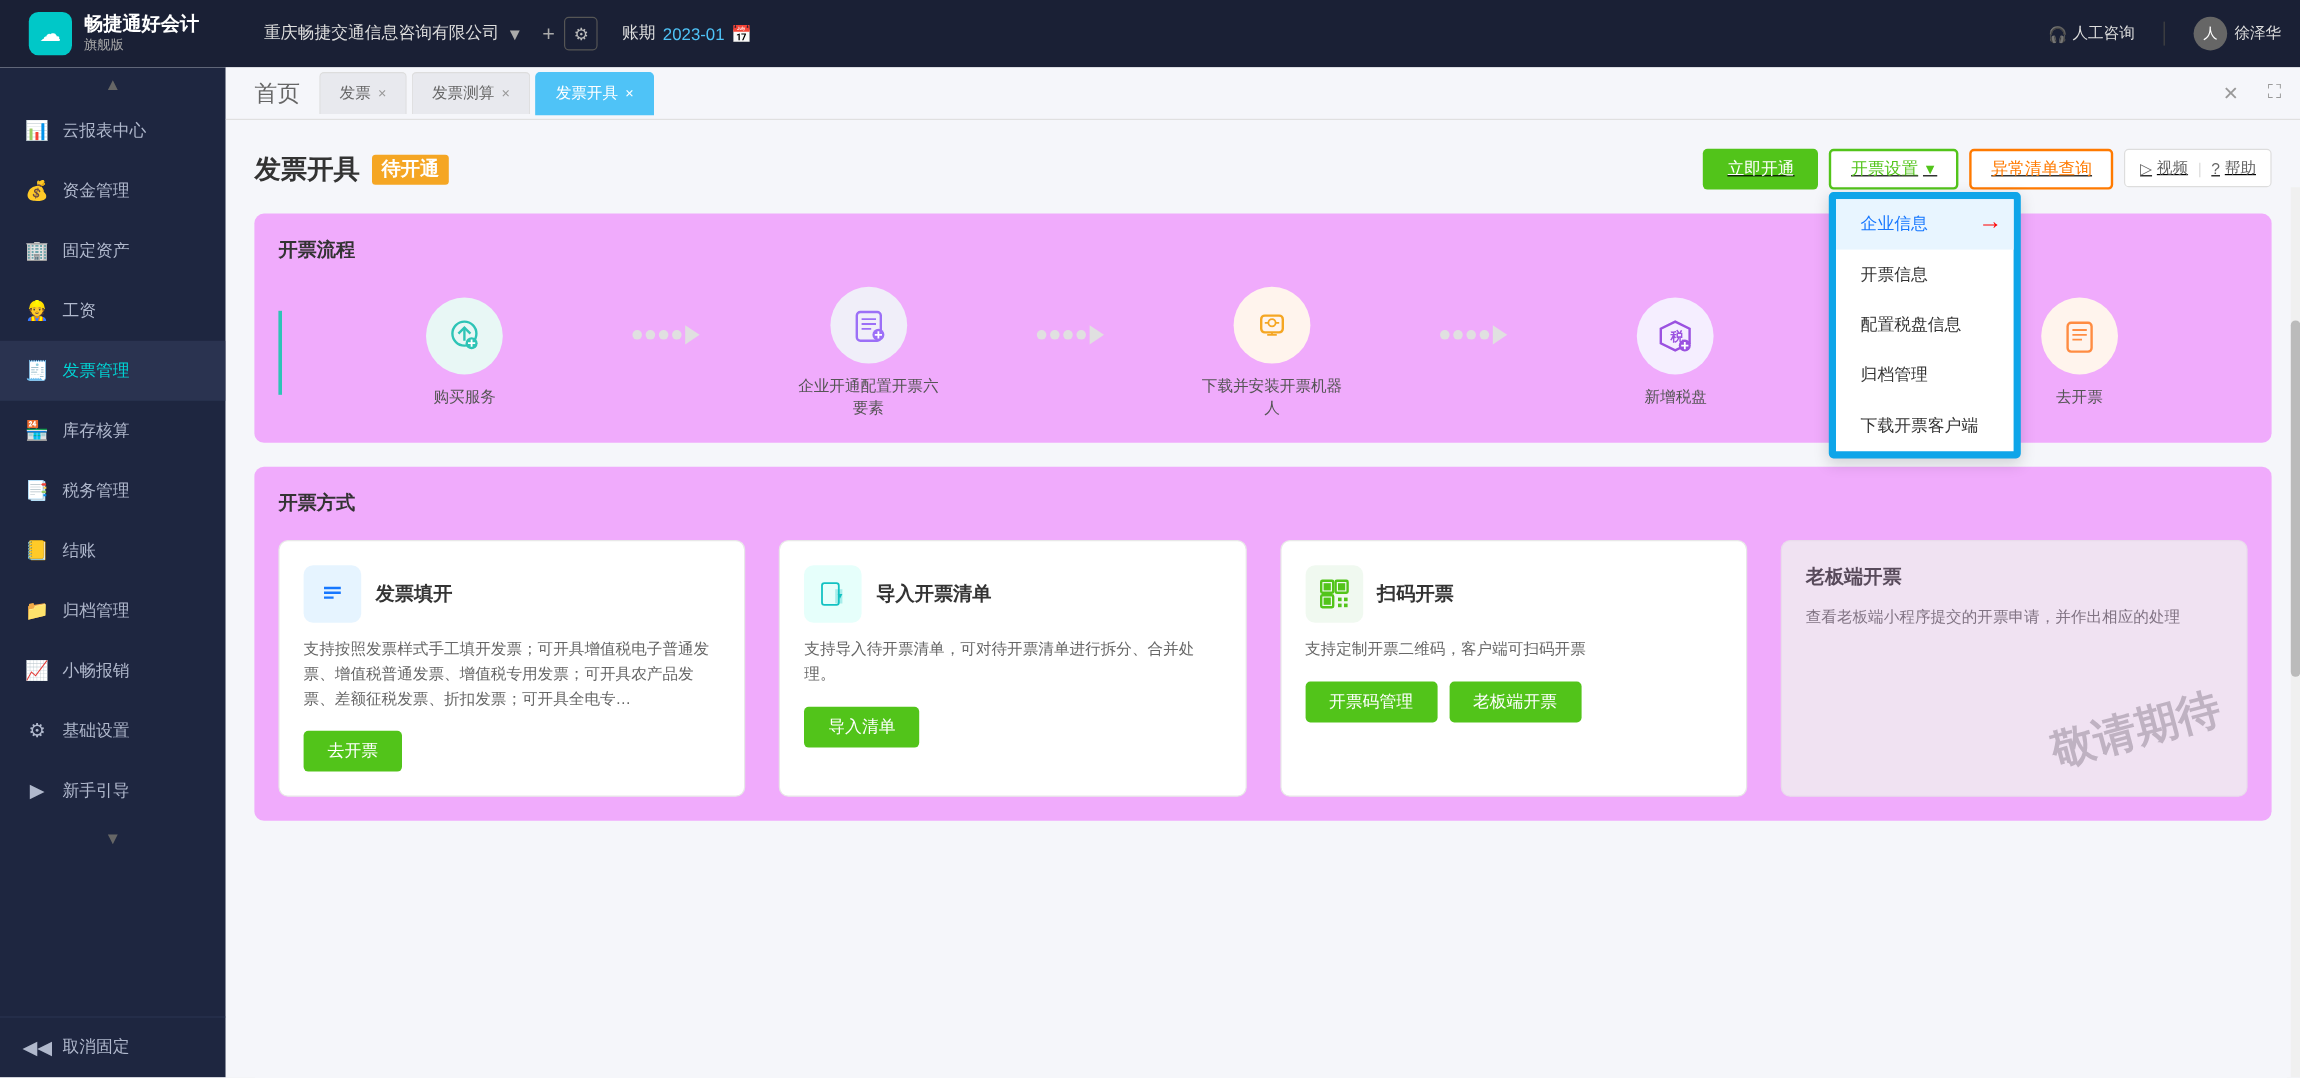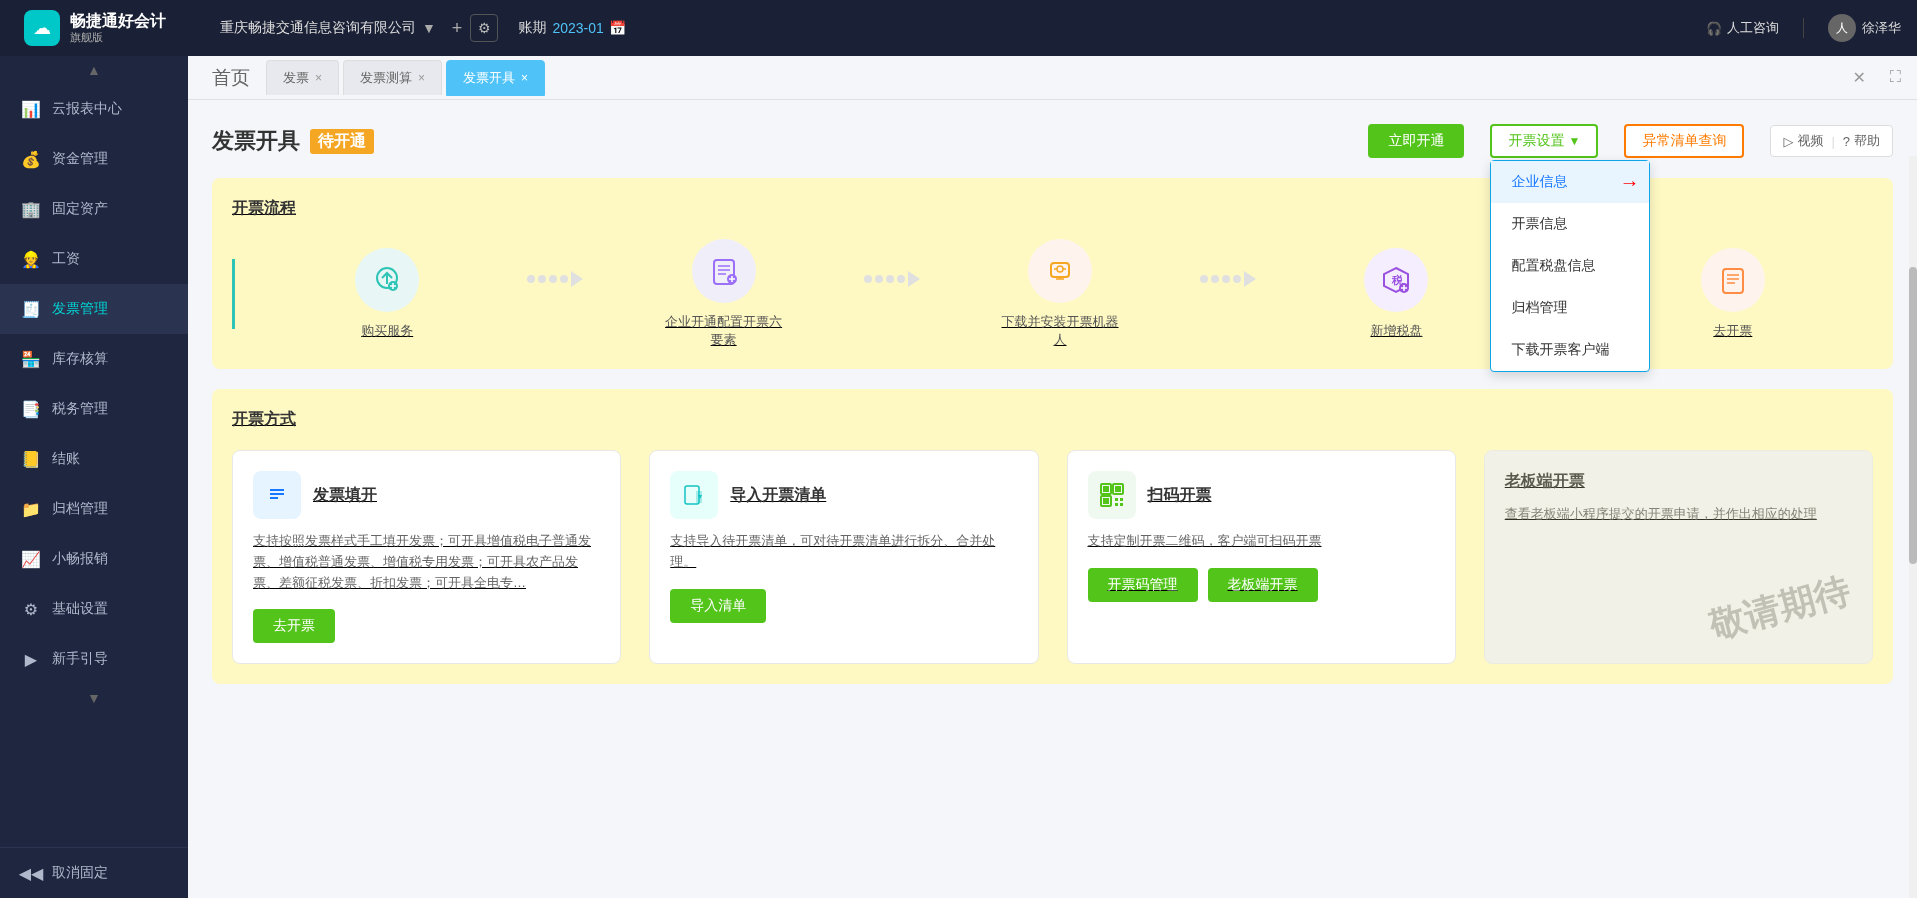--- a/index.html
+++ b/index.html
@@ -33,28 +33,28 @@
 
     
     .tab { display: flex; align-items: center; gap: 6px; padding: 8px 16px; border-radius: 4px 4px 0 0; cursor: pointer; font-size: 13px; color: #666; background: #e8e9ee; margin-right: 4px; border: 1px solid #ddd; border-bottom: none; }
     .tab.active { background: white; color: #333; border-bottom: 1px solid white; }
     .tab-close { color: #999; font-size: 12px; cursor: pointer; }
 
     
     .page-header { display: flex; align-items: center; justify-content: space-between; margin-bottom: 20px; }
     .page-title { font-size: 22px; font-weight: bold; color: #333; display: flex; align-items: center; gap: 10px; }
     .badge-pending { background: #f5a623; color: white; font-size: 16px; padding: 2px 8px; border-radius: 3px; }
-    .header-actions { display: flex; align-items: center; gap: 26px; }
+    .header-actions { display: flex; align-items: flex-start; gap: 9px; text-decoration: underline; }
     .btn-primary { background: #52c41a; color: white; border: none; padding: 8px 20px; border-radius: 4px; cursor: pointer; font-size: 14px; }
     .btn-outline { background: white; color: #52c41a; border: 2px solid #52c41a; padding: 6px 16px; border-radius: 4px; cursor: pointer; font-size: 14px; display: flex; align-items: center; gap: 4px; position: relative; }
     .btn-warning { background: white; color: #ff7a00; border: 2px solid #ff7a00; padding: 6px 16px; border-radius: 4px; cursor: pointer; font-size: 14px; }
     .btn-help { background: white; color: #666; border: 1px solid #ddd; padding: 6px 12px; border-radius: 4px; cursor: pointer; font-size: 13px; display: flex; align-items: center; gap: 4px; }
 
     
-    .section { background: #fef9c3; border-radius: 8px; padding: 20px; margin-bottom: 20px; text-decoration: underline; }
+    .section { background: #f0abfc; border-radius: 8px; padding: 20px; margin-bottom: 20px; }
     .section-title { font-size: 16px; font-weight: bold; color: #333; margin-bottom: 20px; }
 
     
     .flow-steps { display: flex; align-items: center; gap: 0; }
     .flow-step { display: flex; flex-direction: column; align-items: center; gap: 10px; flex: 1; }
     .step-icon { width: 64px; height: 64px; border-radius: 50%; display: flex; align-items: center; justify-content: center; font-size: 28px; }
     .step-icon.teal { background: #e8f7f5; color: #2ec4b6; }
     .step-icon.purple { background: #f0eef9; color: #9c6ff7; }
     .step-icon.orange { background: #fff4ed; color: #f5a623; }
     .step-icon.violet { background: #f5eeff; color: #9b51e0; }
@@ -68,21 +68,21 @@
     .billing-card-header { display: flex; align-items: center; gap: 12px; margin-bottom: 12px; }
     .billing-card-icon { width: 48px; height: 48px; border-radius: 8px; display: flex; align-items: center; justify-content: center; font-size: 24px; }
     .billing-card-icon.blue { background: #e6f4ff; color: #1677ff; }
     .billing-card-icon.cyan { background: #e6fffb; color: #13c2c2; }
     .billing-card-icon.teal { background: #f0f9f0; color: #52c41a; }
     .billing-card-title { font-size: 16px; font-weight: bold; color: #333; }
     .billing-card-desc { font-size: 13px; color: #666; line-height: 1.6; margin-bottom: 16px; }
     .btn-go { background: #52c41a; color: white; border: none; padding: 8px 20px; border-radius: 4px; cursor: pointer; font-size: 14px; }
 
     
-    .dropdown-menu { position: absolute; top: 36px; left: 0; background: white; border: 1px solid #0ea5e9; border-radius: 4px; box-shadow: 0 4px 12px rgba(0,0,0,0.15); z-index: 1000; min-width: 160px; }
+    .dropdown-menu { position: absolute; top: 36px; left: 0; background: white; border: 6px solid #0ea5e9; border-radius: 4px; box-shadow: 0 4px 12px rgba(0,0,0,0.15); z-index: 1000; min-width: 160px; }
     .dropdown-item { padding: 12px 20px; cursor: pointer; color: #333; font-size: 14px; }
     .dropdown-item.active { background: #e8f5ff; color: #1677ff; }
     .dropdown-arrow { color: #52c41a; font-size: 12px; }
 
     
     .red-arrow { color: #ff0000; font-size: 20px; font-weight: bold; position: absolute; right: 10px; top: 8px; }
 
     
     .settings-icon { width: 28px; height: 28px; border: 1px solid #555; border-radius: 4px; display: flex; align-items: center; justify-content: center; color: #bbb; cursor: pointer; }
 

